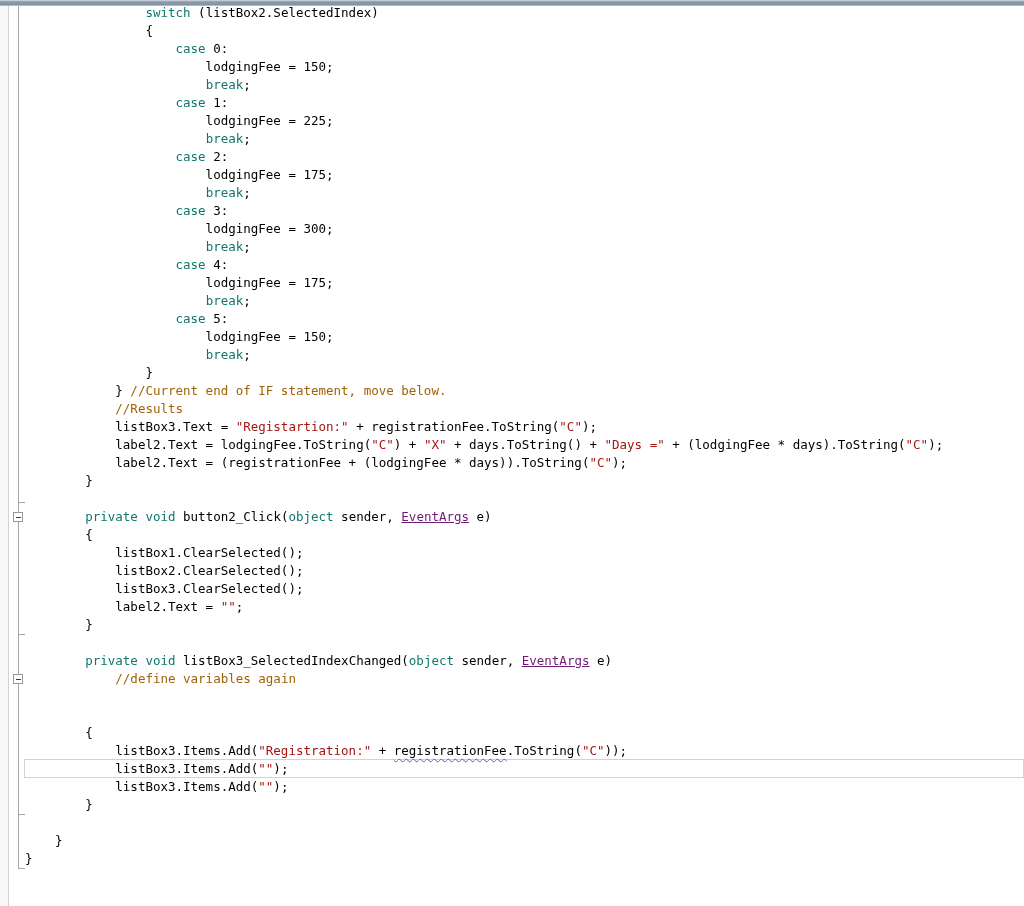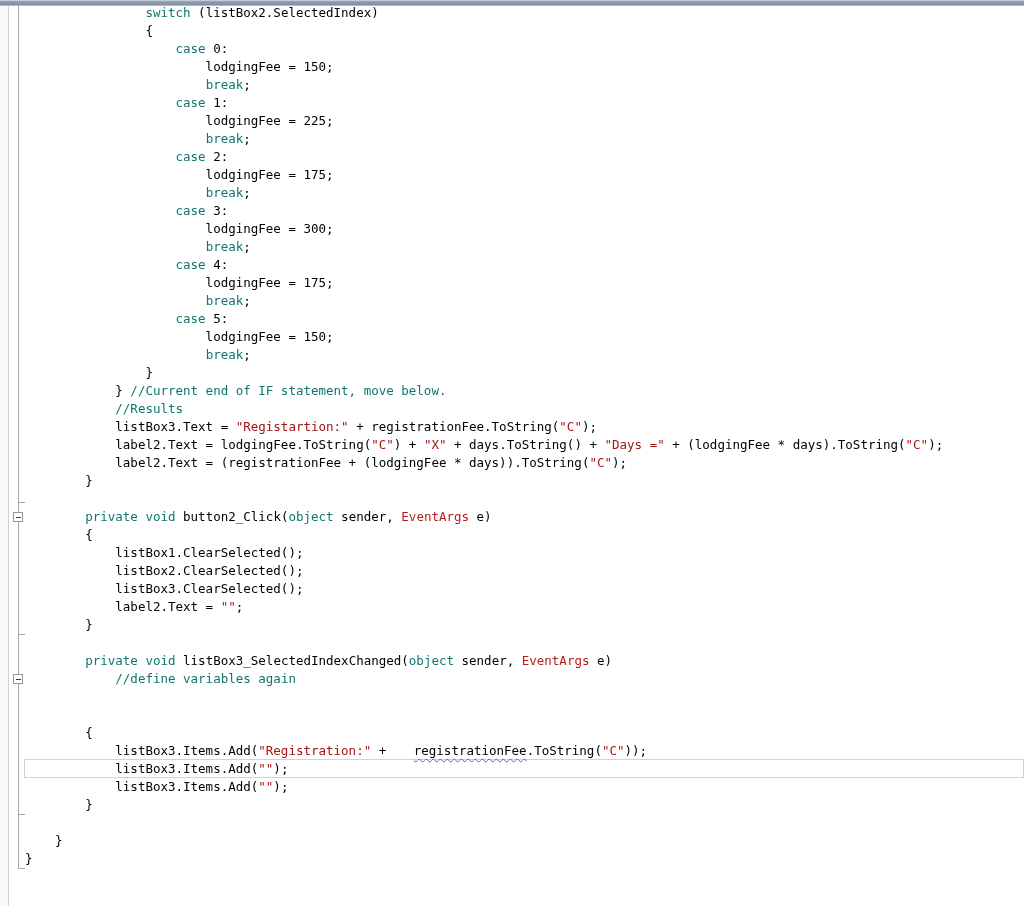--- a/index.html
+++ b/index.html
@@ -16,24 +16,24 @@
         box-sizing:border-box;display:flex;align-items:center;justify-content:center;cursor:pointer;}
   .cbox .minus{width:5px;height:1px;background:#3c3c3c;}
   .current-line{position:absolute;left:24px;right:0;height:19px;border:1px solid #ccd3dc;
                 box-sizing:border-box;background:transparent;pointer-events:none;}
   .code{position:absolute;left:25px;top:4px;font-size:12.5px;line-height:18px;
         white-space:pre;color:#000;}
   .line{height:18px;}
   .tok-p{color:#000000;}
   .tok-k{color:#0f766e;}
   .tok-s{color:#a31515;}
-  .tok-c{color:#0f766e;}
-  .tok-t{color:#b91c1c;}
+  .tok-c{color:#a16207;}
+  .tok-t{color:#701a75;text-decoration:underline;}
   .sq{text-decoration:underline;text-decoration-style:wavy;text-decoration-color:#6a5acd;
-      text-decoration-thickness:1px;text-underline-offset:3px;text-decoration-skip-ink:none;margin-left:20px;}
+      text-decoration-thickness:1px;text-underline-offset:3px;text-decoration-skip-ink:none;}
 </style>
 </head>
 <body>
 
 <div class="screen">
   <div class="topbar"></div>
   <div class="indicator-margin"></div>
   <div class="margin-border"></div>
   <div class="gutter-layer" id="gutter">
       <div class="vline" style="left: 18px; top: 6px; height: 862px;"></div>

